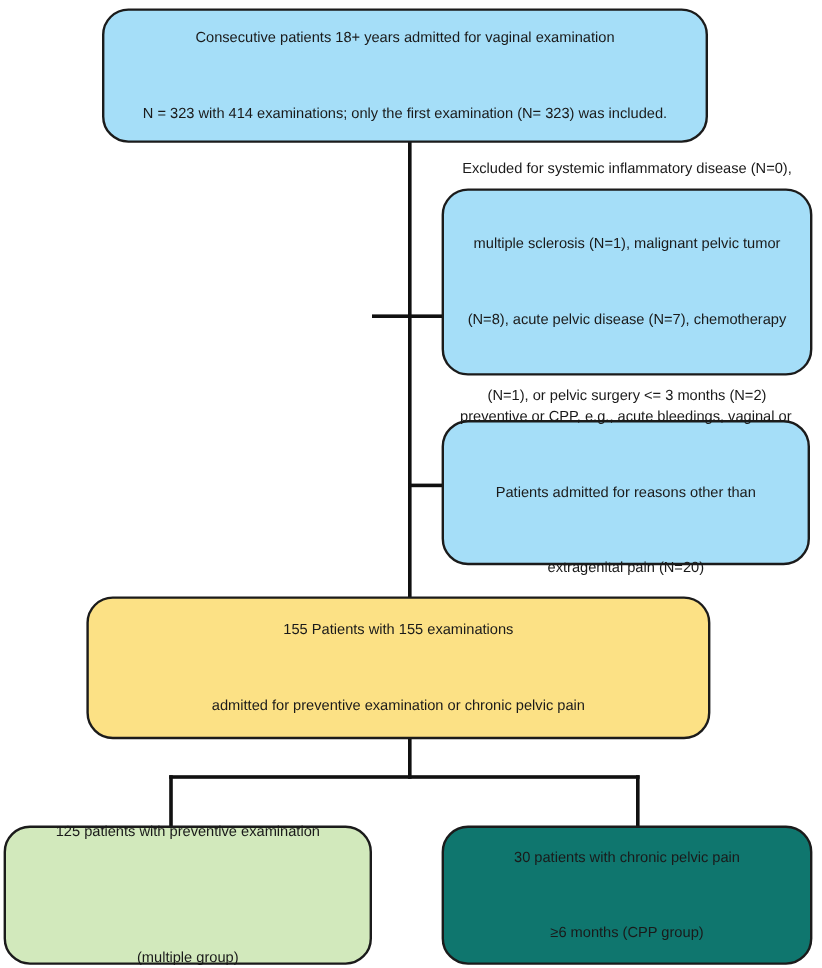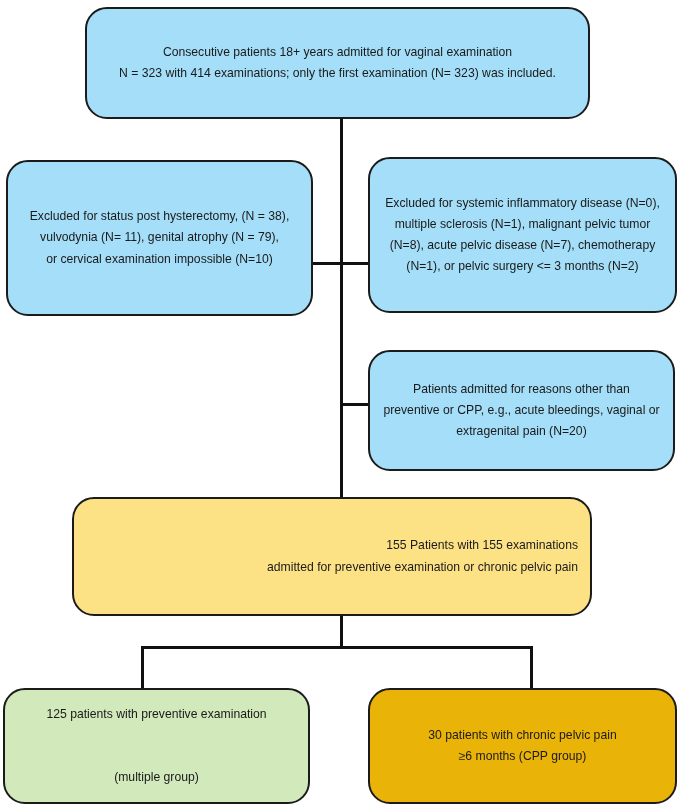--- a/index.html
+++ b/index.html
@@ -30,26 +30,26 @@
     text-align: center;
     font-size: 12.2px;
     line-height: 1.25;
     color: #1a1a1a;
     padding: 6px 12px;
     z-index: 2;
   }
   .node .ln {
     display: block;
     white-space: nowrap;
-    margin: 3px 0;
+    margin: 24px 0;
   }
   .blue   { background: #a5def8; }
   .yellow { background: #fce185; }
   .green  { background: #d2e9bc; }
-  .pink   { background: #eab308; }
+  .pink   { background: #0f766e; }
 
   .connector {
     position: absolute;
     background: #101010;
     z-index: 1;
   }
   .v { width: 3px; }
   .h { height: 3px; }
 </style>
 </head>
@@ -71,40 +71,35 @@
 
   <div class="connector v" style="left:141px; top:646px; height:44px;"></div>
 
   <div class="connector v" style="left:530px; top:646px; height:44px;"></div>
 
   <div class="node blue" style="left:85px; top:7px; width:505px; height:112px;">
     <span class="ln">Consecutive patients 18+ years admitted for vaginal examination</span>
     <span class="ln">N = 323 with 414 examinations; only the first examination (N= 323) was included.</span>
   </div>
 
-  <div class="node blue" style="left:6px; top:160px; width:307px; height:156px;">
-    <span class="ln">Excluded for status post hysterectomy, (N = 38),</span>
-    <span class="ln">vulvodynia (N= 11), genital atrophy (N = 79),</span>
-    <span class="ln">or cervical examination impossible (N=10)</span>
-  </div>
 
   <div class="node blue" style="left:368px; top:157px; width:309px; height:156px;">
     <span class="ln">Excluded for systemic inflammatory disease (N=0),</span>
     <span class="ln">multiple sclerosis (N=1), malignant pelvic tumor</span>
     <span class="ln">(N=8), acute pelvic disease (N=7), chemotherapy</span>
     <span class="ln">(N=1), or pelvic surgery  &lt;= 3 months (N=2)</span>
   </div>
 
   <div class="node blue" style="left:368px; top:350px; width:307px; height:121px;">
+    <span class="ln">preventive or CPP, e.g., acute bleedings, vaginal or</span>
     <span class="ln">Patients admitted for reasons other than</span>
-    <span class="ln">preventive or CPP, e.g., acute bleedings, vaginal or</span>
     <span class="ln">extragenital pain (N=20)</span>
   </div>
 
-  <div class="node yellow" style="left:72px; top:497px; width:520px; height:119px;align-items:flex-end;">
+  <div class="node yellow" style="left:72px; top:497px; width:520px; height:119px;">
     <span class="ln">155 Patients with 155 examinations</span>
     <span class="ln">admitted for preventive examination or chronic pelvic pain</span>
   </div>
 
   <div class="node green" style="left:3px; top:688px; width:307px; height:116px;gap:42px;">
     <span class="ln">125 patients with preventive examination</span>
     <span class="ln">(multiple group)</span>
   </div>
 
   <div class="node pink" style="left:368px; top:688px; width:309px; height:116px;">

